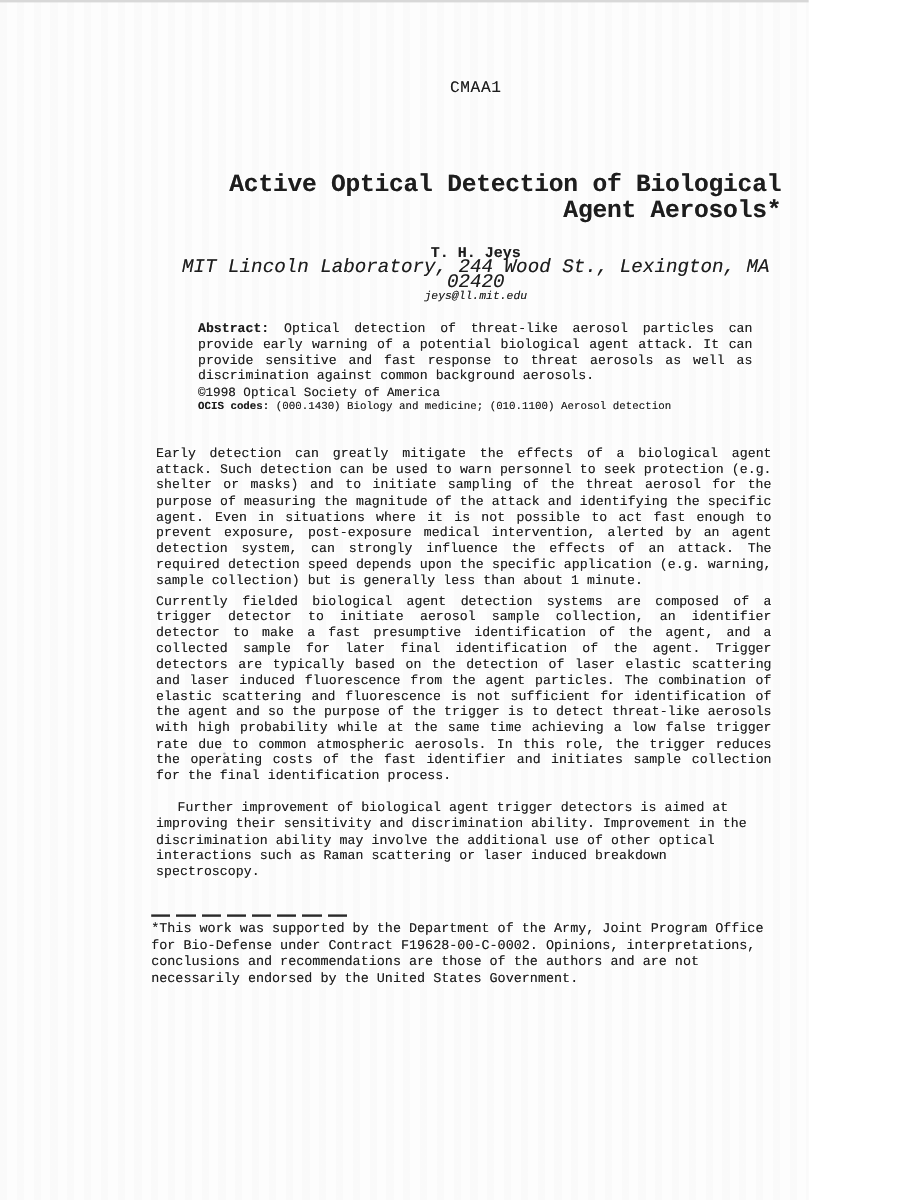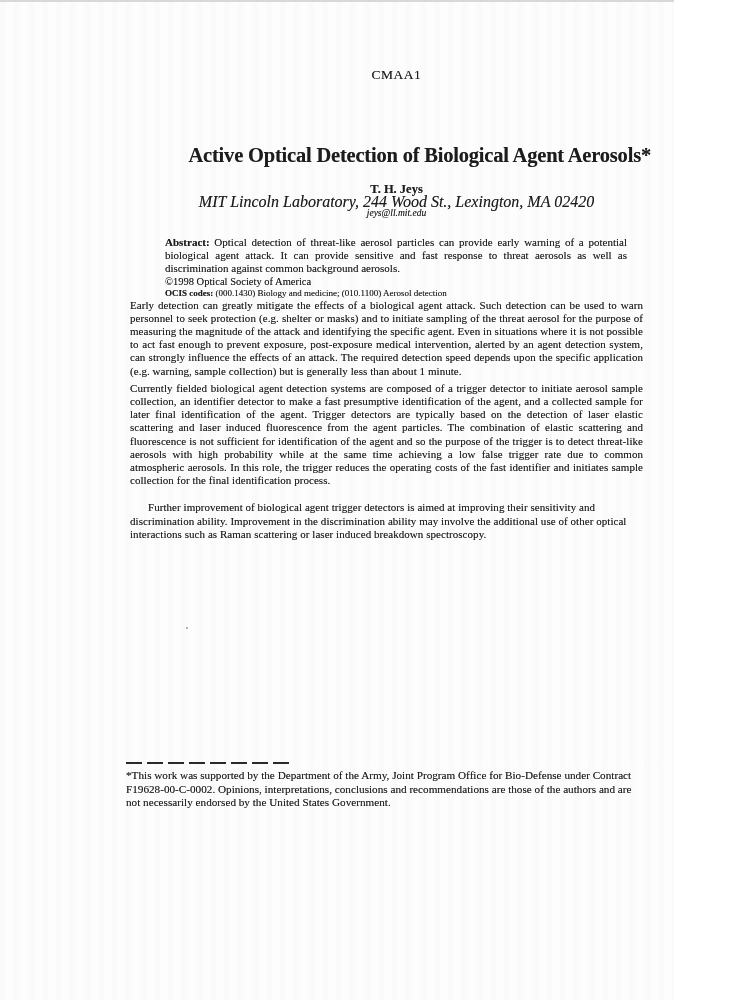--- a/index.html
+++ b/index.html
@@ -8,21 +8,21 @@
     background: #ffffff;
   }
   .page {
     position: relative;
     width: 674px;
     height: 1000px;
     background: #fdfdfd;
     background-image: repeating-linear-gradient(90deg,
       rgba(0,0,0,0.012) 0px, rgba(0,0,0,0.012) 6px,
       rgba(0,0,0,0.0) 6px, rgba(0,0,0,0.0) 14px);
-    font-family: Liberation Serif, serif;
+    font-family: Liberation Mono, monospace;
     color: #1d1d1d;
     overflow: hidden;
     text-shadow: 0 0 0.5px rgba(40,40,40,0.55);
   }
   .scan-top-edge {
     position: absolute;
     top: 0; left: 0; right: 0;
     height: 2px;
     background: #d8d8d8;
   }
@@ -87,21 +87,21 @@
     font-size: 9px;
     line-height: 11px;
   }
   .body-paragraph {
     margin: 0;
     font-size: 11px;
     line-height: 13.2px;
     text-align: justify;
     letter-spacing: 0.05px;
   }
-  .p1 { }
+  .p1 { margin-top: 28px; }
   .p2 { margin-top: 4px; }
   .p3 {
     margin-top: 14px;
     text-align: left;
     text-indent: 18px;
   }
   .scan-speckle {
     position: absolute;
     left: 186px;
     top: 627px;

